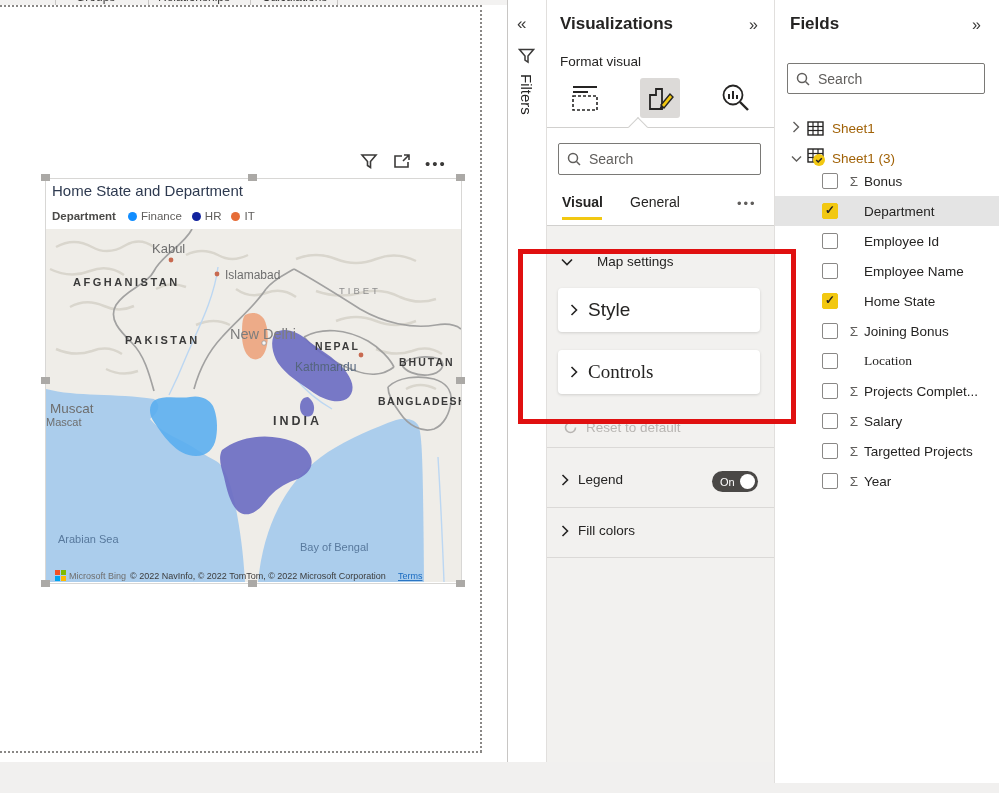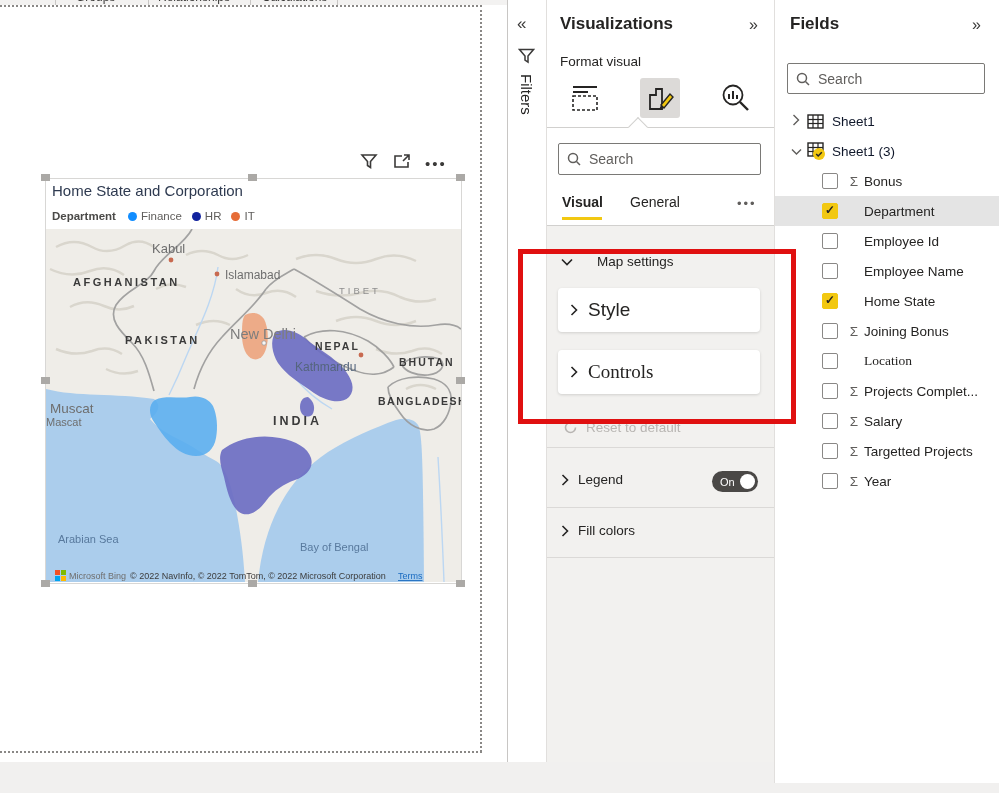--- a/index.html
+++ b/index.html
@@ -72,21 +72,21 @@
   .reset-row { position:absolute; left:16px; top:420px; display:flex; align-items:center; gap:8px; font-size:13.5px; color:#b8b5b2; }
   .row-sep { position:absolute; left:0; width:227px; height:1px; background:#dbd9d7; }
   .exp-row { position:absolute; left:14px; display:flex; align-items:center; gap:9px; font-size:13.5px; color:#252423; }
   .toggle { position:absolute; left:165px; width:46px; height:21px; background:#4a4846; border-radius:11px;
             display:flex; align-items:center; color:#fff; font-size:11px; }
   .toggle .t-label { margin-left:8px; }
   .toggle .knob { position:absolute; right:3px; width:15px; height:15px; border-radius:50%; background:#fff; }
 
   .fields-pane { position:absolute; left:775px; top:0; width:224px; height:783px; background:#fff; }
   .fields-search { left:12px; top:63px; width:198px; height:31px; }
-  .tree-row { position:absolute; left:0; width:224px; height:30px; display:flex; align-items:center; font-size:13.5px; color:#0f172a; }
+  .tree-row { position:absolute; left:0; width:224px; height:30px; display:flex; align-items:flex-end; font-size:13.5px; color:#a16207; }
   .tree-row .chev { width:14px; text-align:center; margin-left:14px; color:#605e5c; }
   .field-row { position:absolute; left:0; width:224px; height:30px; display:flex; align-items:center; font-size:13.5px; color:#252423; }
   .field-row.hl { background:#e4e4e4; }
   .cbx { width:16px; height:16px; border:1px solid #8a8886; border-radius:2px; background:#fff; margin-left:47px; flex:none; }
   .cbx.checked { background:#F2C811; border-color:#F2C811; position:relative; }
   .cbx.checked::after { content:"✓"; position:absolute; left:2px; top:-1px; font-size:12px; font-weight:bold; color:#252423; }
   .sigma { width:20px; margin-left:6px; font-size:13.5px; color:#605e5c; text-align:center; flex:none; }
   .f-label { margin-left:0px; white-space:nowrap; }
 
   
@@ -129,21 +129,21 @@
   <div class="handle" style="left:41px; top:174px;"></div>
   <div class="handle" style="left:248px; top:174px;"></div>
   <div class="handle" style="left:456px; top:174px;"></div>
   <div class="handle" style="left:41px; top:377px;"></div>
   <div class="handle" style="left:456px; top:377px;"></div>
   <div class="handle" style="left:41px; top:580px;"></div>
   <div class="handle" style="left:248px; top:580px;"></div>
   <div class="handle" style="left:456px; top:580px;"></div>
 
   <div class="visual">
-    <div class="visual-title">Home State and Corporation</div>
+    <div class="visual-title">Home State and Department</div>
     <div class="legend-row">
       <span class="legend-title">Department</span>
       <span class="legend-item">
           <i class="dot dot-finance"></i>
           <span>Finance</span>
         </span>
       <span class="legend-item">
           <i class="dot dot-hr"></i>
           <span>HR</span>
         </span>

